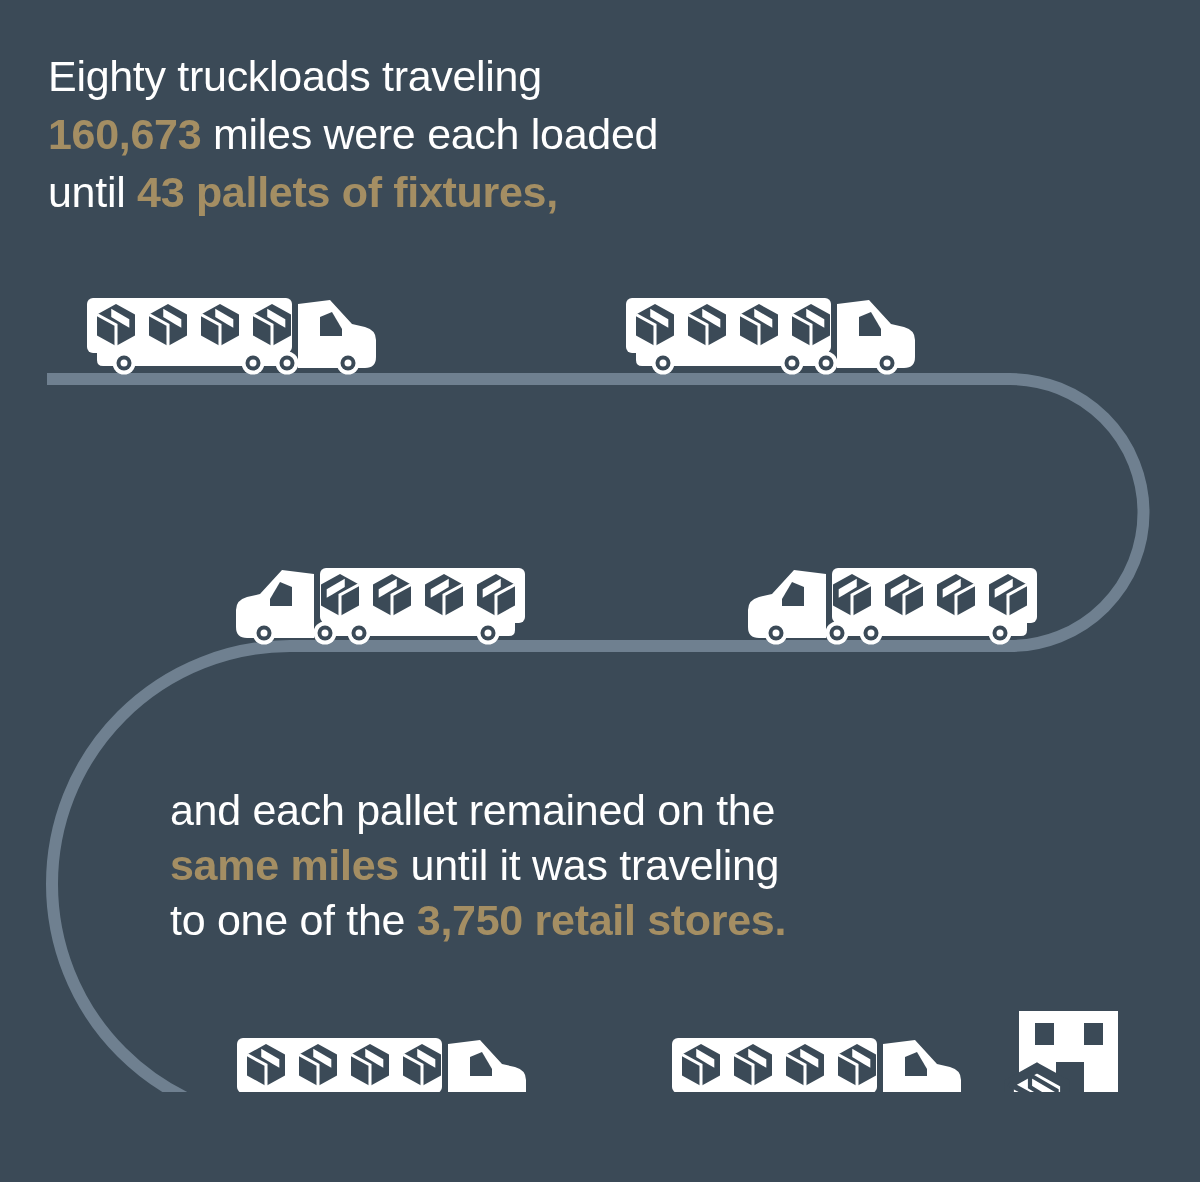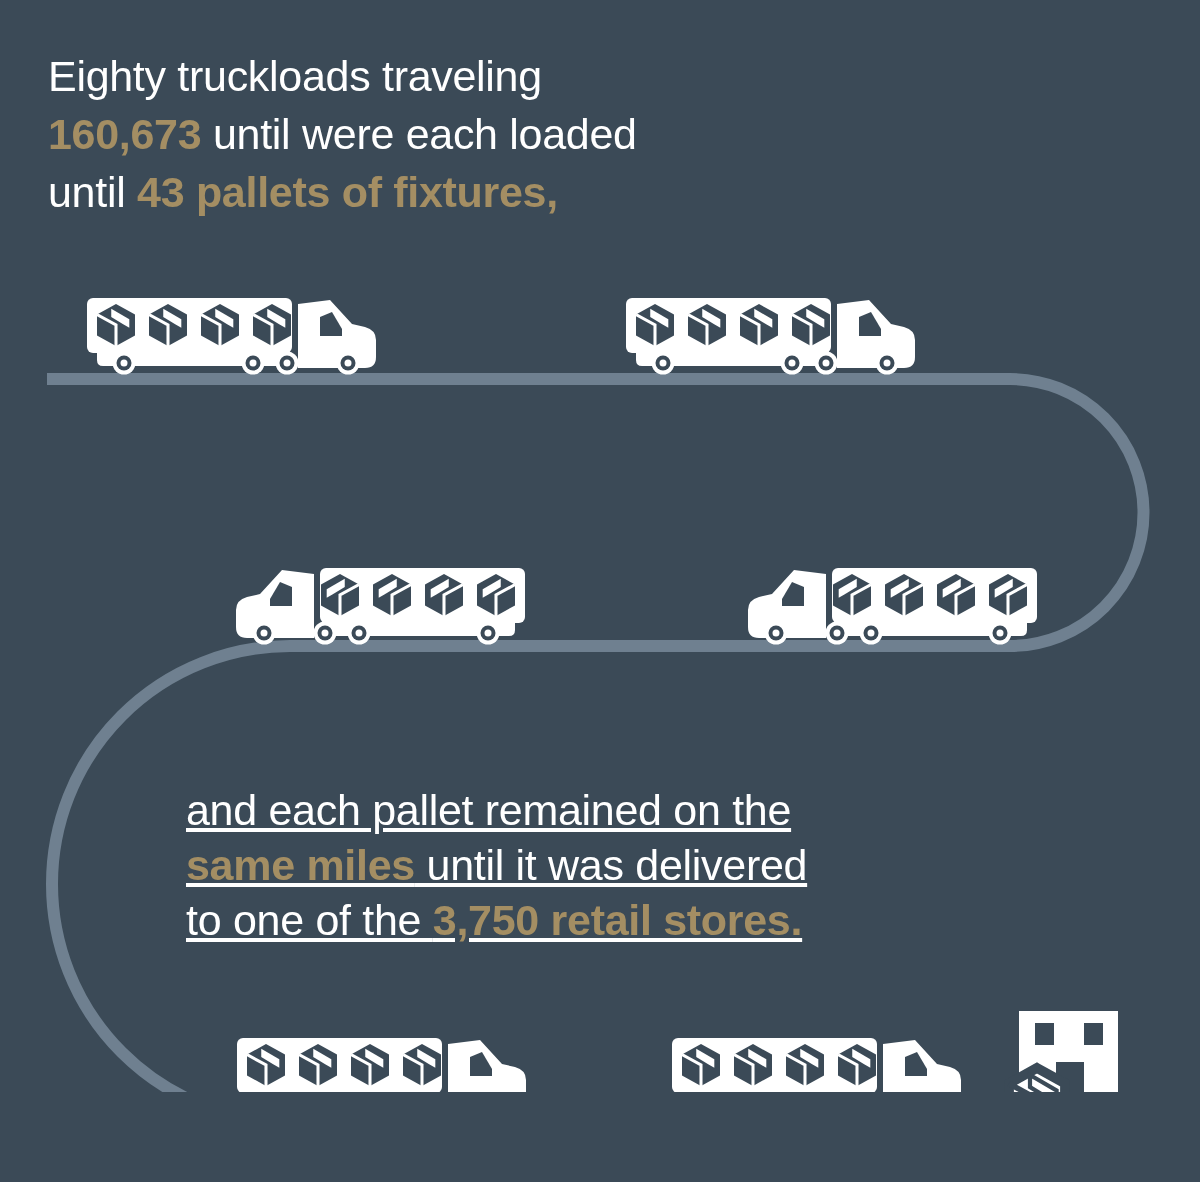--- a/index.html
+++ b/index.html
@@ -81,27 +81,27 @@
       </symbol>
     </defs>
   </svg>
 
   <svg class="layer" width="1200" height="1182" viewBox="0 0 1200 1182">
     <path d="M47,379 H1010 A133.5,133.5 0 0 1 1010,646 H290 A238,238 0 0 0 290,1122 H985" fill="none" stroke="var(--road)" stroke-width="12"></path>
   </svg>
 
   <div class="textblock" style="left:48px;top:47px;">
     <div><span>Eighty truckloads traveling</span></div>
-    <div><span class="accent">160,673</span><span> until were each loaded</span></div>
+    <div><span class="accent">160,673</span><span> miles were each loaded</span></div>
     <div><span>until </span><span class="accent">43 pallets of fixtures,</span></div>
   </div>
 
-  <div class="textblock mid" style="left:186px;top:783px;text-decoration:underline;">
+  <div class="textblock mid" style="left:170px;top:783px;">
     <div><span>and each pallet remained on the</span></div>
-    <div><span class="accent">same miles</span><span> until it was delivered</span></div>
+    <div><span class="accent">same miles</span><span> until it was traveling</span></div>
     <div><span>to one of the </span><span class="accent">3,750 retail stores.</span></div>
   </div>
 
   <svg class="truck" style="left:87px;top:298px;" viewBox="0 0 290 77">
       <use href="#truck-sym"></use>
     </svg>
   <svg class="truck" style="left:626px;top:298px;" viewBox="0 0 290 77">
       <use href="#truck-sym"></use>
     </svg>
 

